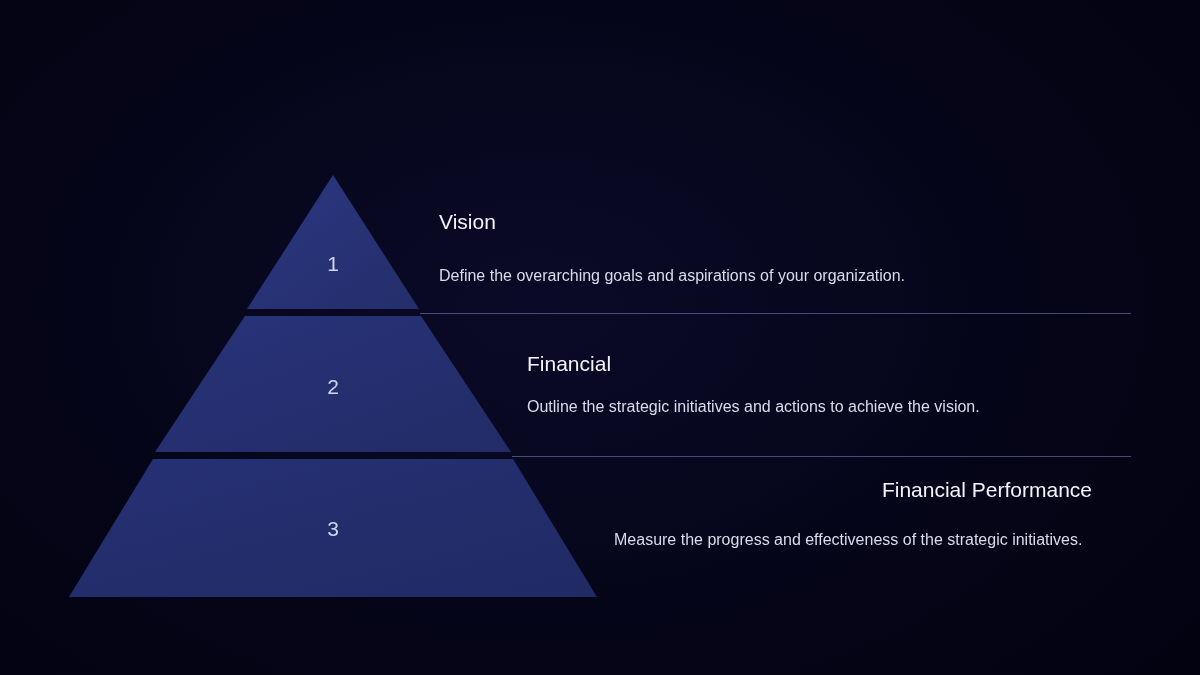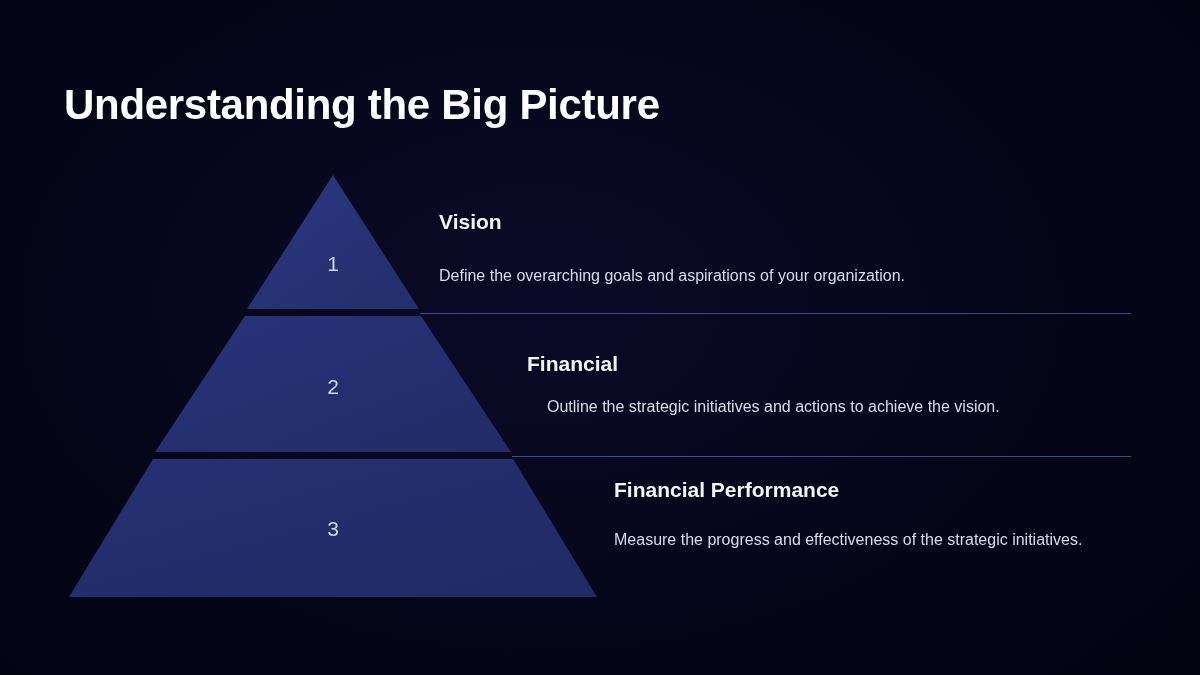--- a/index.html
+++ b/index.html
@@ -54,46 +54,45 @@
     background:#6f75b4;
     opacity:.62;
   }
   #rule-1 { left:420px; top:313px; width:711px; }
   #rule-2 { left:512px; top:456px; width:619px; }
 
   
   .item-block { position:absolute; }
   .item-title {
     color:#f3f4fb;
-    font-weight:700;
+    font-weight:400;
     line-height:1.25;
   }
   .item-desc {
     color:#d9dcea;
     font-weight:400;
     line-height:1.62;
   }
   #block-1 { left:439px; top:209px; width:600px; }
   #block-1 .item-title { font-size:21px; }
   #block-1 .item-desc  { font-size:16px; margin-top:28px; }
 
   #block-2 { left:527px; top:351px; width:600px; }
   #block-2 .item-title { font-size:21px; }
-  #block-2 .item-desc  { font-size:16px; margin-top:17px;margin-left:20px; }
+  #block-2 .item-desc  { font-size:16px; margin-top:17px; }
 
   #block-3 { left:614px; top:477px; width:478px; }
-  #block-3 .item-title { font-size:21px; }
+  #block-3 .item-title { font-size:21px;text-align:right; }
   #block-3 .item-desc  { font-size:16px; margin-top:24px; }
 </style>
 </head>
 <body>
 
 <div id="slide">
 
-  <h1 id="slide-title">Understanding the Big Picture</h1>
 
   <div class="pyramid-wrap">
     <svg class="pyramid-svg" width="1200" height="675" viewBox="0 0 1200 675" xmlns="http://www.w3.org/2000/svg">
       <defs>
         <linearGradient id="g1" x1="0" y1="0" x2="1" y2="1">
           <stop offset="0%" stop-color="#2b3781"></stop>
           <stop offset="100%" stop-color="#242E6B"></stop>
         </linearGradient>
         <linearGradient id="g2" x1="0" y1="0" x2="1" y2="1">
           <stop offset="0%" stop-color="#28337a"></stop>

